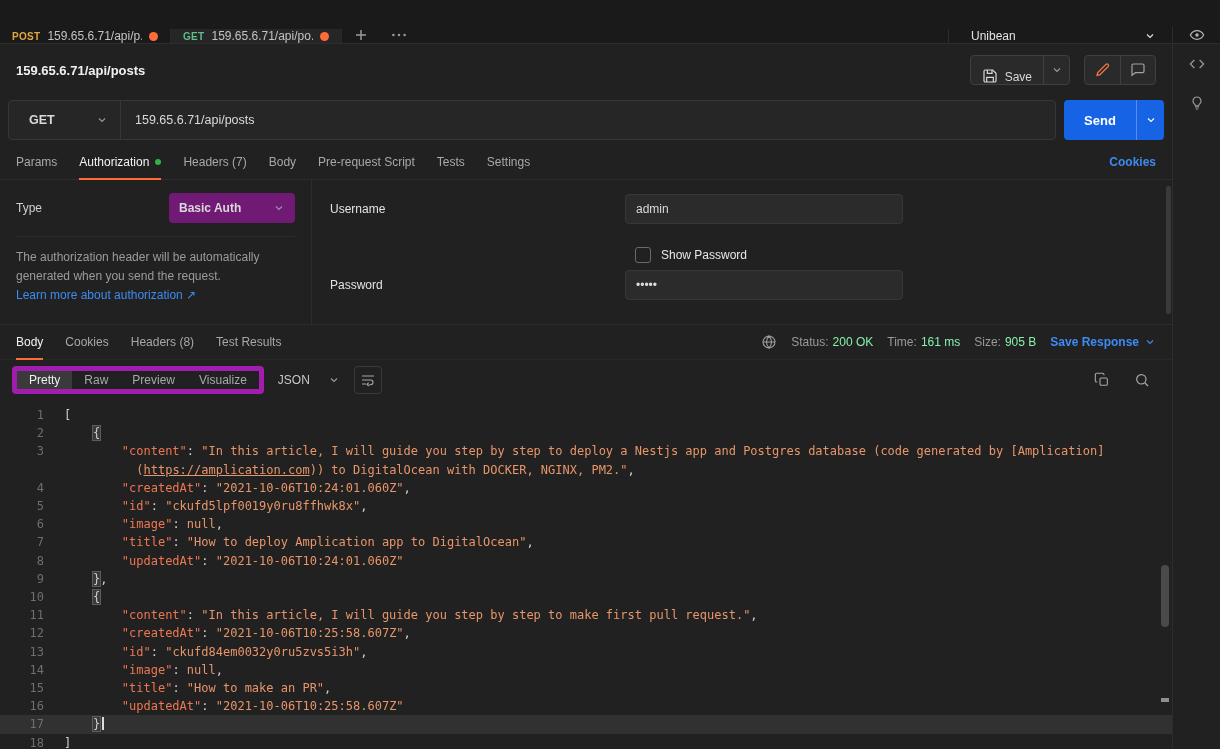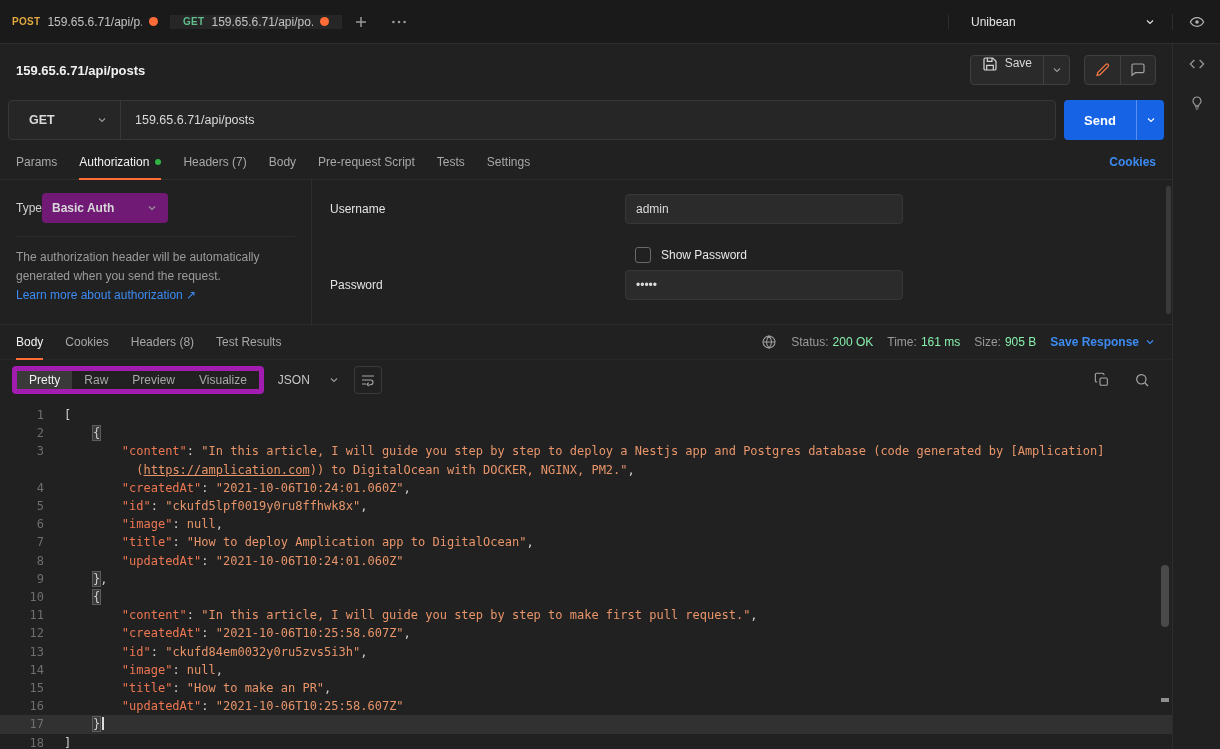--- a/index.html
+++ b/index.html
@@ -4,21 +4,21 @@
 <style>
   * { margin:0; padding:0; box-sizing:border-box; }
   html,body { width:1220px; height:749px; overflow:hidden; }
   body {
     background:#212121; color:#e8e8e8;
     font-family:"Liberation Sans", sans-serif; font-size:12px;
   }
   .app { width:1220px; height:749px; display:flex; flex-direction:column; }
 
   
-  .topbar { height:44px; flex:none; background:#1a1a1a; border-bottom:1px solid #2d2d2d; display:flex; align-items:center; }
+  .topbar { height:44px; flex:none; background:#1a1a1a; border-bottom:1px solid #2d2d2d; display:flex; align-items:flex-end; }
   .tab-strip { display:flex; }
   .top-tab { width:171px; display:flex; align-items:center; gap:7px; padding:0 12px; border-right:1px solid #292929; cursor:pointer; }
   .top-tab.active { background:#262626; }
   .method { font-size:10px; font-weight:700; letter-spacing:.3px; flex:none; }
   .m-post { color:#e0a83f; }
   .m-get { color:#5fbe8b; }
   .tab-url { color:#c3c3c3; font-size:12px; white-space:nowrap; overflow:hidden; flex:1; }
   .dot { width:9px; height:9px; border-radius:50%; background:#ff6c37; flex:none; }
   .tb-icon { width:38px; background:none; border:none; color:#9a9a9a; display:flex; align-items:center; justify-content:center; cursor:pointer; }
   .env { margin-left:auto; width:224px; border-left:1px solid #2d2d2d; display:flex; align-items:center; gap:8px; padding:0 16px 0 22px; color:#e3e3e3; cursor:pointer; }
@@ -28,21 +28,21 @@
   .body-row { flex:1; display:flex; min-height:0; }
   .content { flex:1; min-width:0; display:flex; flex-direction:column; }
   .right-rail { width:48px; flex:none; border-left:1px solid #2d2d2d; display:flex; flex-direction:column; align-items:center; padding-top:12px; gap:20px; }
   .rail-btn { background:none; border:none; color:#9a9a9a; cursor:pointer; }
 
   
   .title-row { height:52px; flex:none; display:flex; align-items:center; padding:0 16px; }
   .title-row h1 { font-size:13px; font-weight:700; color:#f0f0f0; }
   .title-actions { margin-left:auto; display:flex; align-items:center; gap:14px; }
   .save-split { display:flex; border:1px solid #3f3f3f; border-radius:4px; overflow:hidden; height:30px; background:#2a2a2a; }
-  .save-main { display:flex; align-items:flex-start; gap:7px; padding:0 11px; background:none; border:none; color:#d8d8d8; font-size:12px; cursor:pointer; }
+  .save-main { display:flex; align-items:flex-end; gap:7px; padding:0 11px; background:none; border:none; color:#d8d8d8; font-size:12px; cursor:pointer; }
   .save-caret { width:26px; border:none; border-left:1px solid #3f3f3f; background:none; color:#9a9a9a; display:flex; align-items:center; justify-content:center; cursor:pointer; }
   .icon-pair { display:flex; border:1px solid #3f3f3f; border-radius:4px; overflow:hidden; height:30px; background:#2a2a2a; }
   .icon-pair button { width:35px; border:none; background:none; display:flex; align-items:center; justify-content:center; cursor:pointer; }
   .icon-pair button + button { border-left:1px solid #3f3f3f; }
   .pencil-c { color:#ff7c43; }
   .comment-c { color:#a3a3a3; }
 
   
   .url-row { height:48px; flex:none; display:flex; align-items:center; gap:8px; padding:0 8px; }
   .url-box { flex:1; height:40px; background:#262626; border:1px solid #373737; border-radius:4px; display:flex; align-items:center; }
@@ -58,21 +58,21 @@
   .tab-list { display:flex; gap:22px; }
   .rtab { position:relative; display:flex; align-items:center; gap:6px; color:#a8a8a8; font-size:12px; cursor:pointer; white-space:nowrap; }
   .rtab.active { color:#f2f2f2; }
   .rtab.active::after { content:""; position:absolute; left:0; right:0; bottom:-1px; height:2px; background:#ff6c37; }
   .green-dot { width:6px; height:6px; border-radius:50%; background:#2fb344; }
   .cookies { margin-left:auto; align-self:center; background:none; border:none; color:#3d8bf2; font-size:12px; font-weight:600; cursor:pointer; }
 
   
   .auth { height:144px; flex:none; display:flex; position:relative; }
   .auth-left { width:312px; flex:none; border-right:1px solid #2d2d2d; padding:13px 16px 0; }
-  .type-row { display:flex; align-items:center; }
+  .type-row { display:flex; align-items:center; justify-content:space-between; }
   .lbl { color:#cfcfcf; font-size:12px; }
   .type-select { width:126px; height:30px; background:#701a75; border:none; border-radius:4px; display:flex; align-items:center; justify-content:space-between; padding:0 10px; color:#d8d8d8; font-size:12px; font-weight:600; cursor:pointer; }
   .type-select .ch { color:#9a9a9a; }
   .auth-divider { border-top:1px solid #2d2d2d; margin-top:13px; }
   .auth-info { margin-top:11px; color:#9b9b9b; font-size:12px; line-height:19px; width:284px; }
   .auth-link { color:#3d8bf2; font-size:12px; line-height:19px; text-decoration:none; cursor:pointer; display:inline-block; }
   .auth-right { flex:1; padding:14px 0 0 18px; }
   .form-row { display:flex; align-items:center; height:30px; margin-bottom:16px; }
   .f-label { width:295px; flex:none; color:#e3e3e3; font-size:12px; }
   .f-input { width:278px; height:30px; background:#2b2b2b; border:1px solid #383838; border-radius:4px; padding:0 10px; color:#dadada; font-size:12px; font-family:"Liberation Sans", sans-serif; }

